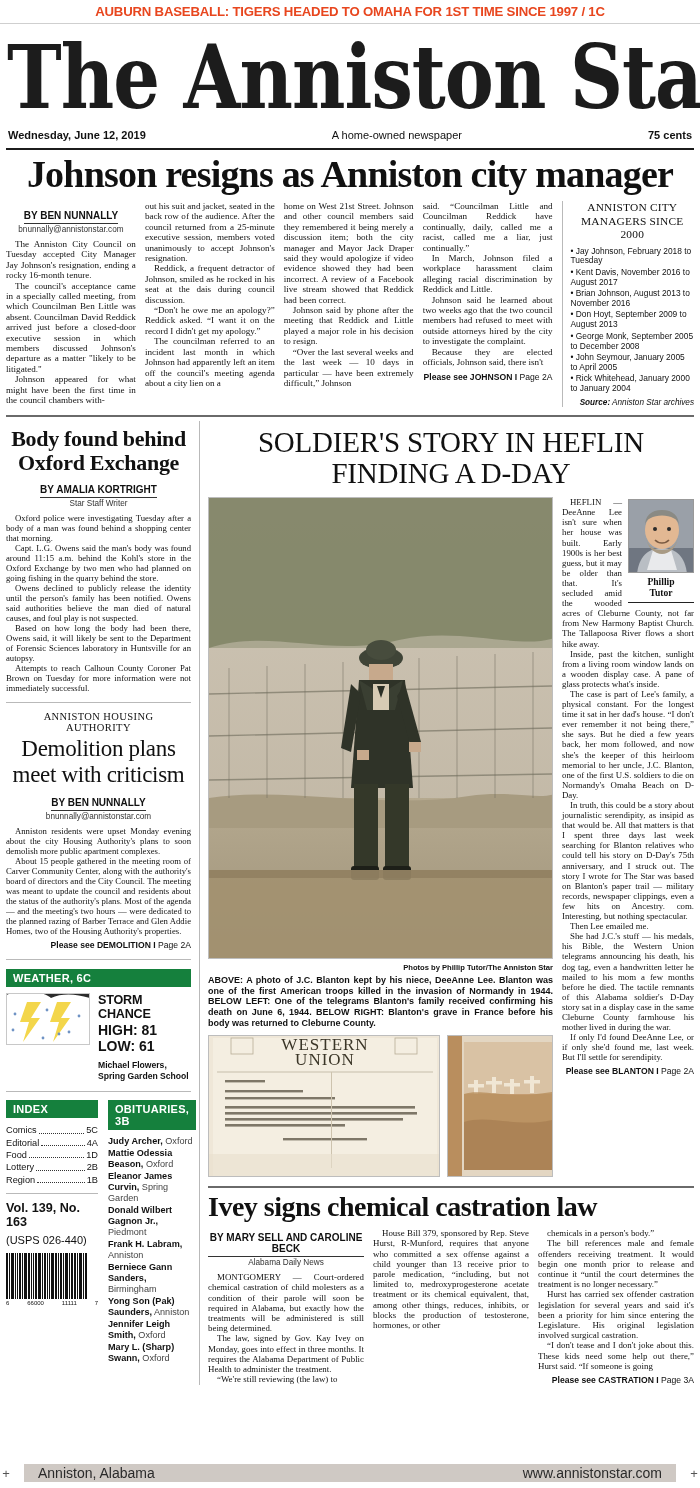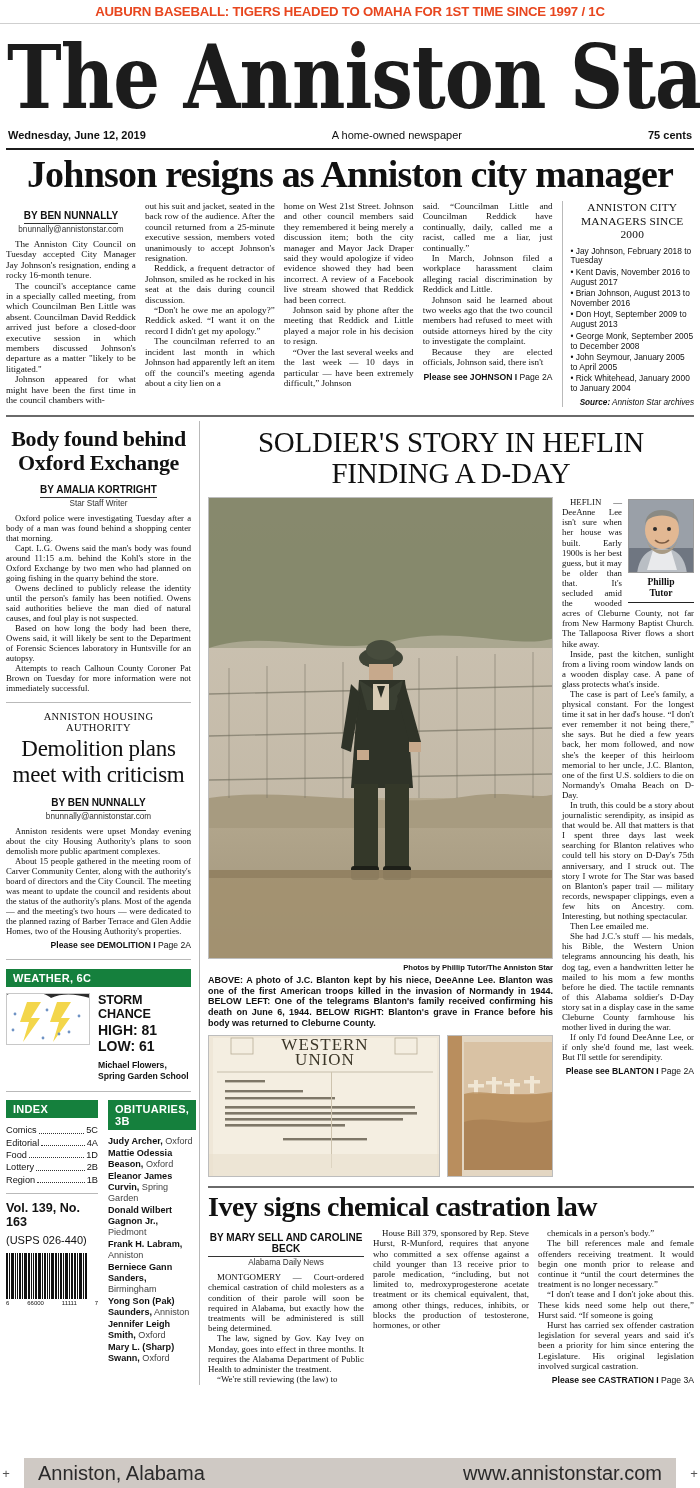--- a/index.html
+++ b/index.html
@@ -229,23 +229,23 @@
   .byline-left { text-align:left; }
   .byline-left .byline { display:block; }
   .byline-sub-left { text-align:center; }
 
   
   .footer {
     position:absolute; left:0; right:0; bottom:0; height: 30px;
     display:flex; align-items:center;
   }
   .footer-bar {
-    flex:1; height:30px; background:#cfc9c4; display:flex; align-items:center;
+    flex:1; height:18px; background:#cfc9c4; display:flex; align-items:center;
     justify-content: space-between; padding: 0 14px;
-    font-family:"Liberation Sans", sans-serif; font-size: 20px; color:#2a2a2a;
+    font-family:"Liberation Sans", sans-serif; font-size: 14px; color:#2a2a2a;
     margin: 0 12px;
   }
   .plus { font-family:"Liberation Sans", sans-serif; font-size: 13px; color:#555; width:12px; text-align:center; }
 </style>
 </head>
 <body>
 
 <div class="page">
 
   <div class="promo">
@@ -655,22 +655,22 @@
           </div>
           <div>
             <div class="bot-body">
               <p>House Bill 379, sponsored by Rep. Steve Hurst, R-Munford, requires that anyone who committed a sex offense against a child younger than 13 receive prior to parole medication, “including, but not limited to, medroxyprogesterone acetate treatment or its chemical equivalent, that, among other things, reduces, inhibits, or blocks the production of testosterone, hormones, or other</p>
             </div>
           </div>
           <div>
             <div class="bot-body">
               <p class="noindent">chemicals in a person's body.”</p>
               <p>The bill references male and female offenders receiving treatment. It would begin one month prior to release and continue it “until the court determines the treatment is no longer necessary.”</p>
+              <p>Hurst has carried sex offender castration legislation for several years and said it's been a priority for him since entering the Legislature. His original legislation involved surgical castration.</p>
               <p>“I don't tease and I don't joke about this. These kids need some help out there,” Hurst said. “If someone is going</p>
-              <p>Hurst has carried sex offender castration legislation for several years and said it's been a priority for him since entering the Legislature. His original legislation involved surgical castration.</p>
             </div>
             <div class="jump">
               <span>Please see CASTRATION I</span>
               <span class="pg">Page 3A</span>
             </div>
           </div>
         </div>
       </div>
 
     </div>

